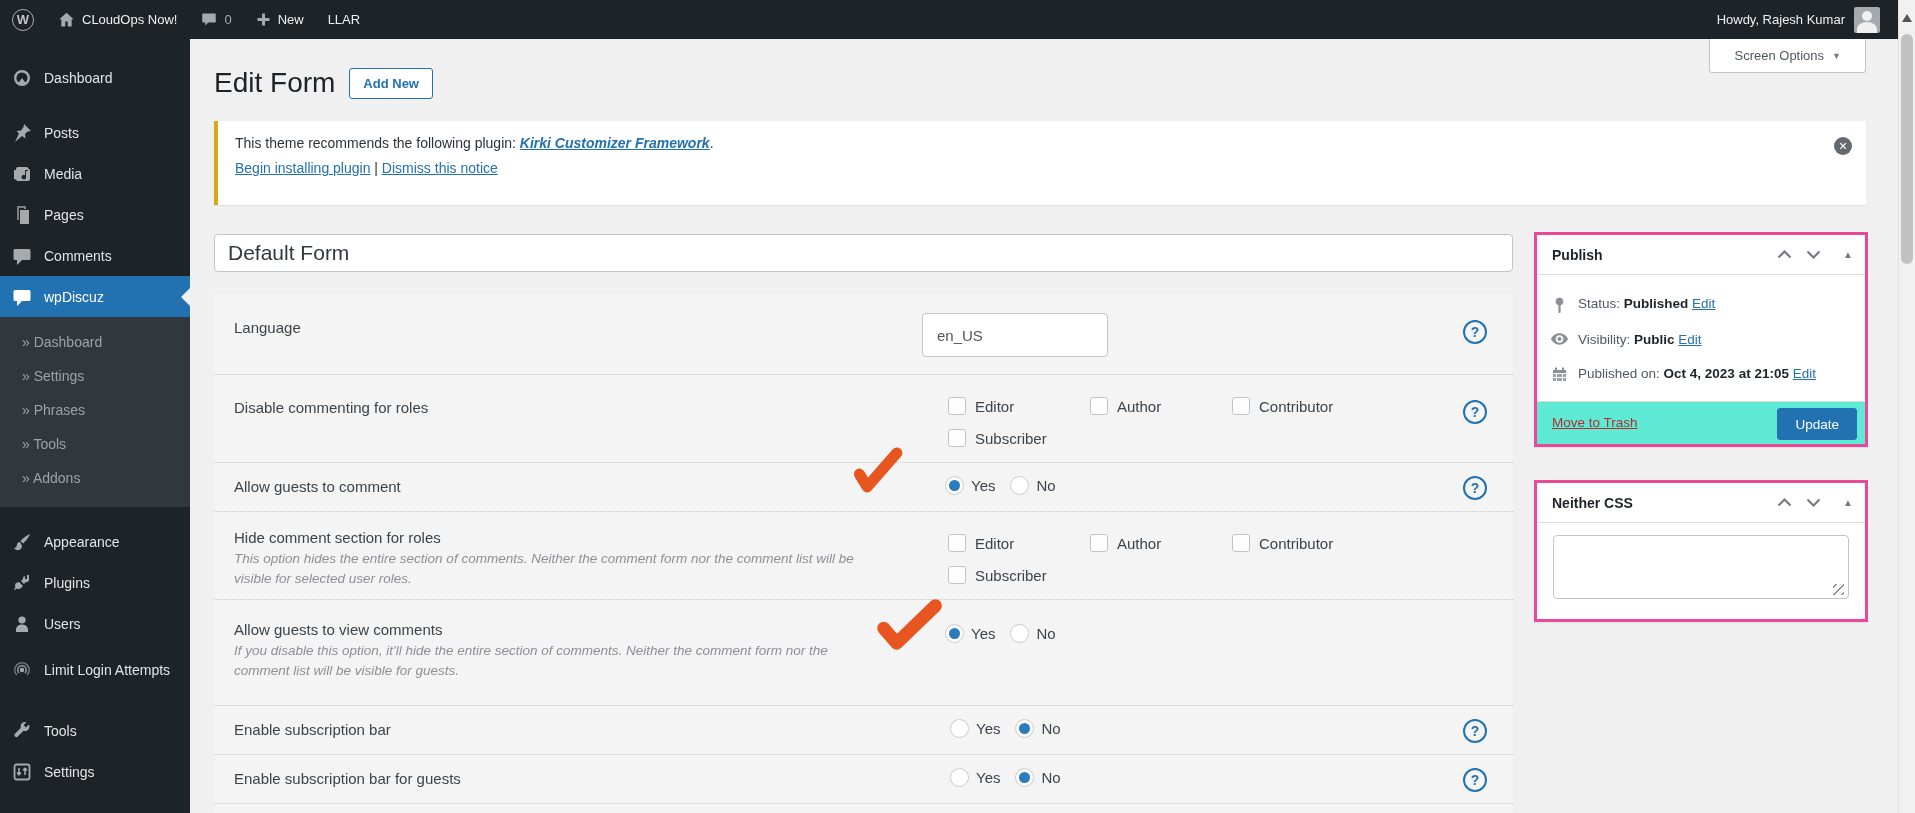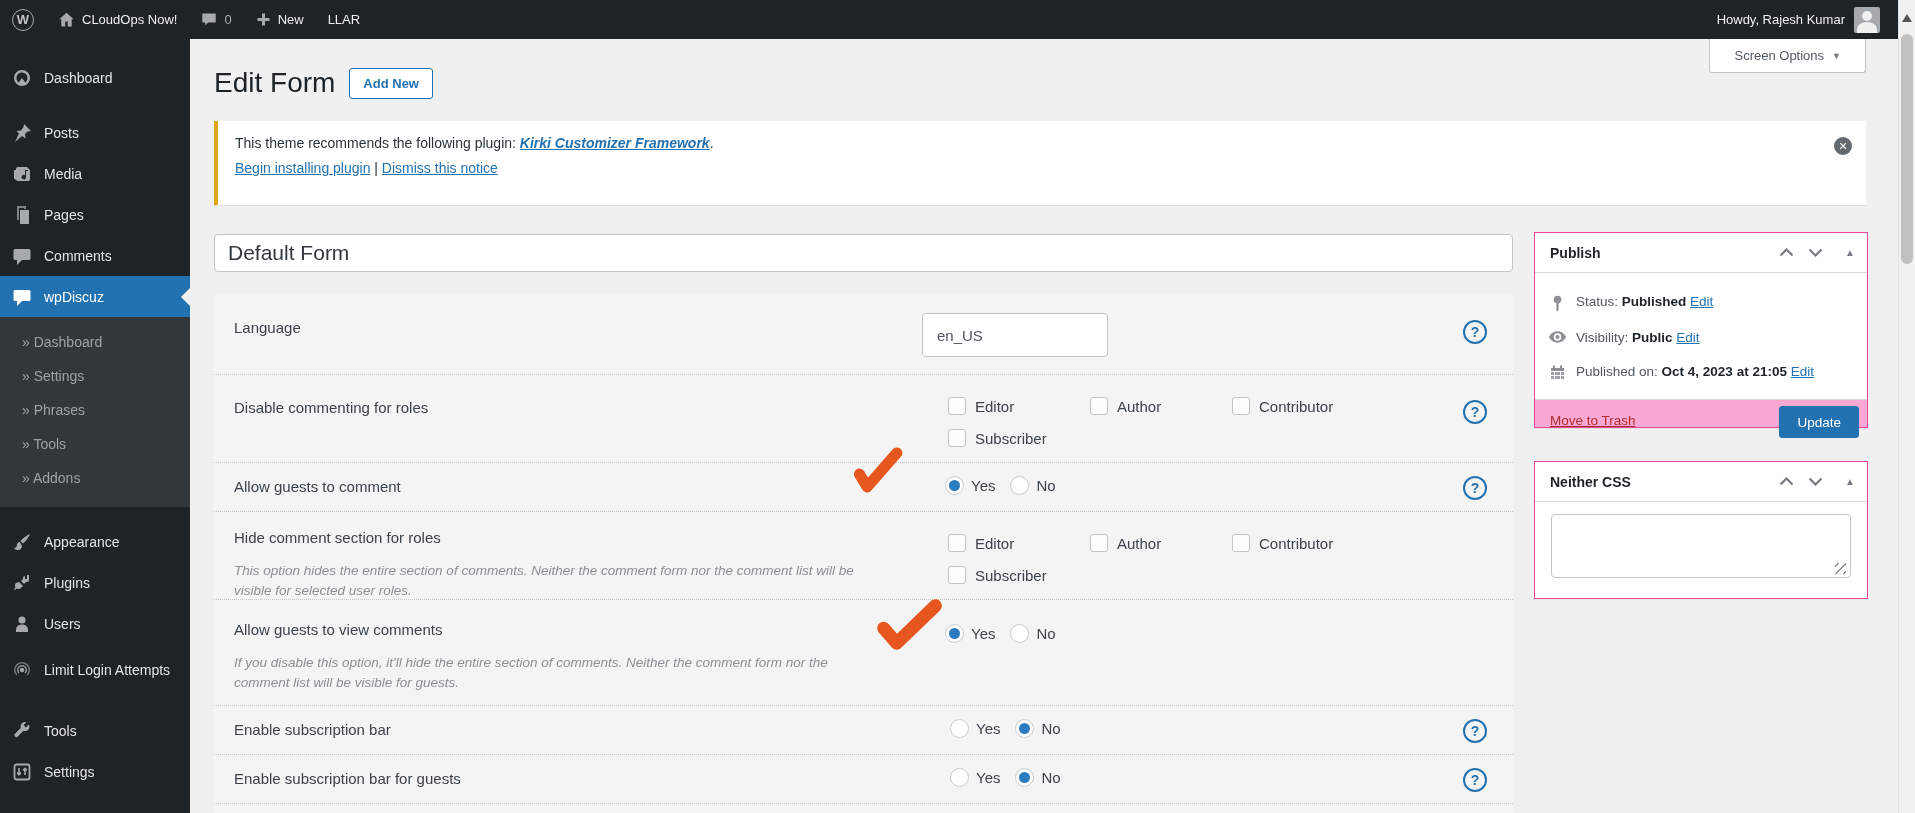--- a/index.html
+++ b/index.html
@@ -62,21 +62,21 @@
   .notice-close { position:absolute; right:14px; top:16px; width:18px; height:18px; border-radius:50%; background:#63696e;
     color:#fff; font-size:11px; line-height:18px; text-align:center; cursor:pointer; }
 
   
   .form-col { position:absolute; left:24px; top:195px; width:1299px; }
   .form-title-input { width:100%; height:38px; border:1px solid #c3c4c7; border-radius:4px; background:#fff;
     font-size:21px; color:#32373c; padding:0 13px; font-family:inherit; }
   .form-rows { margin-top:23px; background:#f4f4f4; }
   .frow { position:relative; border-bottom:1px dotted #c6c6c6; }
   .frow-label { position:absolute; left:20px; font-size:15px; color:#3c434a; }
-  .frow-desc { font-size:13.5px; font-style:italic; color:#8c8f94; font-weight:400; margin-top:15px; line-height:1.5; max-width:620px; }
+  .frow-desc { font-size:13.5px; font-style:italic; color:#8c8f94; font-weight:400; margin-top:3px; line-height:1.5; max-width:620px; }
   .frow-field { position:absolute; left:734px; }
   .help { position:absolute; right:26px; width:24px; height:24px; border:2px solid #2271b1; border-radius:50%;
     color:#2271b1; font-size:14px; font-weight:bold; text-align:center; line-height:20px; cursor:pointer; background:#f4f4f4; }
 
   .r1 { height:80px; } .r1 .frow-label { top:24px; }
   .r1 .frow-field { top:18px; left:708px; } .r1 .help { top:25px; }
   .lang-input { width:186px; height:44px; border:1px solid #c3c4c7; border-radius:4px; background:#fff;
     font-size:15px; color:#50575e; padding:4px 14px; font-family:inherit; }
 
   .r2 { height:88px; } .r2 .frow-label { top:24px; }
@@ -103,34 +103,34 @@
   .r7 { height:49px; } .r7 .frow-label { top:15px; }
   .r7 .frow-field { top:13px; left:736px; } .r7 .help { top:13px; }
   .r8 { height:10px; border-bottom:none; }
 
   
   .ann { position:absolute; z-index:40; pointer-events:none; }
   .ann svg { display:block; }
 
   
   .side-col { position:absolute; right:30px; top:193px; width:334px; }
-  .postbox { background:#fff; border:1px solid #ec4899; box-shadow:0 1px 1px rgba(0,0,0,.04); margin-bottom:33px; }
+  .postbox { background:#fff; border:3px solid #ec4899; box-shadow:0 1px 1px rgba(0,0,0,.04); margin-bottom:33px; }
   .postbox-head { height:40px; display:flex; align-items:center; padding:0 12px 0 15px; border-bottom:1px solid #dcdcde; }
   .postbox-title { font-size:14px; font-weight:bold; color:#1d2327; }
   .pb-controls { margin-left:auto; display:flex; align-items:center; gap:14px; color:#787c82; }
   .pb-controls .chev { cursor:pointer; display:flex; }
   .pb-controls .toggle { font-size:10px; cursor:pointer; color:#787c82; margin-left:8px; }
   .publish-body { padding:21px 12px 18px 12px; }
   .pub-item { display:flex; align-items:flex-start; gap:10px; padding-left:2px; margin-bottom:19px; font-size:13.5px; color:#50575e; }
   .pub-item:last-child { margin-bottom:0; }
   .pub-item b { color:#1d2327; }
   .pub-item a { color:#2271b1; text-decoration:underline; cursor:pointer; }
   .pub-icon { width:17px; flex:0 0 17px; display:flex; justify-content:center; padding-top:1px; }
   .pub-icon svg { fill:#8c8f94; }
-  .publish-foot { background:#f9a8d4; border-top:1px solid #dcdcde; height:28px; position:relative; }
+  .publish-foot { background:#5eead4; border-top:1px solid #dcdcde; height:43px; position:relative; }
   .trash-link { position:absolute; left:15px; top:13px; font-size:13.5px; color:#b32d2e; text-decoration:underline; cursor:pointer; }
   .update-btn { position:absolute; right:8px; top:6px; height:32px; padding:0 17px; background:#2271b1; color:#fff;
     border:1px solid #2271b1; border-radius:3px; font-size:13.5px; cursor:pointer; font-family:inherit; }
   .css-body { padding:12px 16px 16px 16px; }
   .css-textarea { width:100%; height:64px; border:1px solid #c3c4c7; border-radius:4px; background:#fff; resize:none;
     position:relative; font-family:"Liberation Mono", monospace; font-size:13px; padding:6px; color:#3c434a; }
   .css-wrap { position:relative; }
   .css-wrap::after { content:""; position:absolute; right:5px; bottom:8px; width:11px; height:11px;
     background:repeating-linear-gradient(135deg, transparent 0 2px, #8c8f94 2px 3.5px, transparent 3.5px 5.5px); pointer-events:none; }
 </style>

